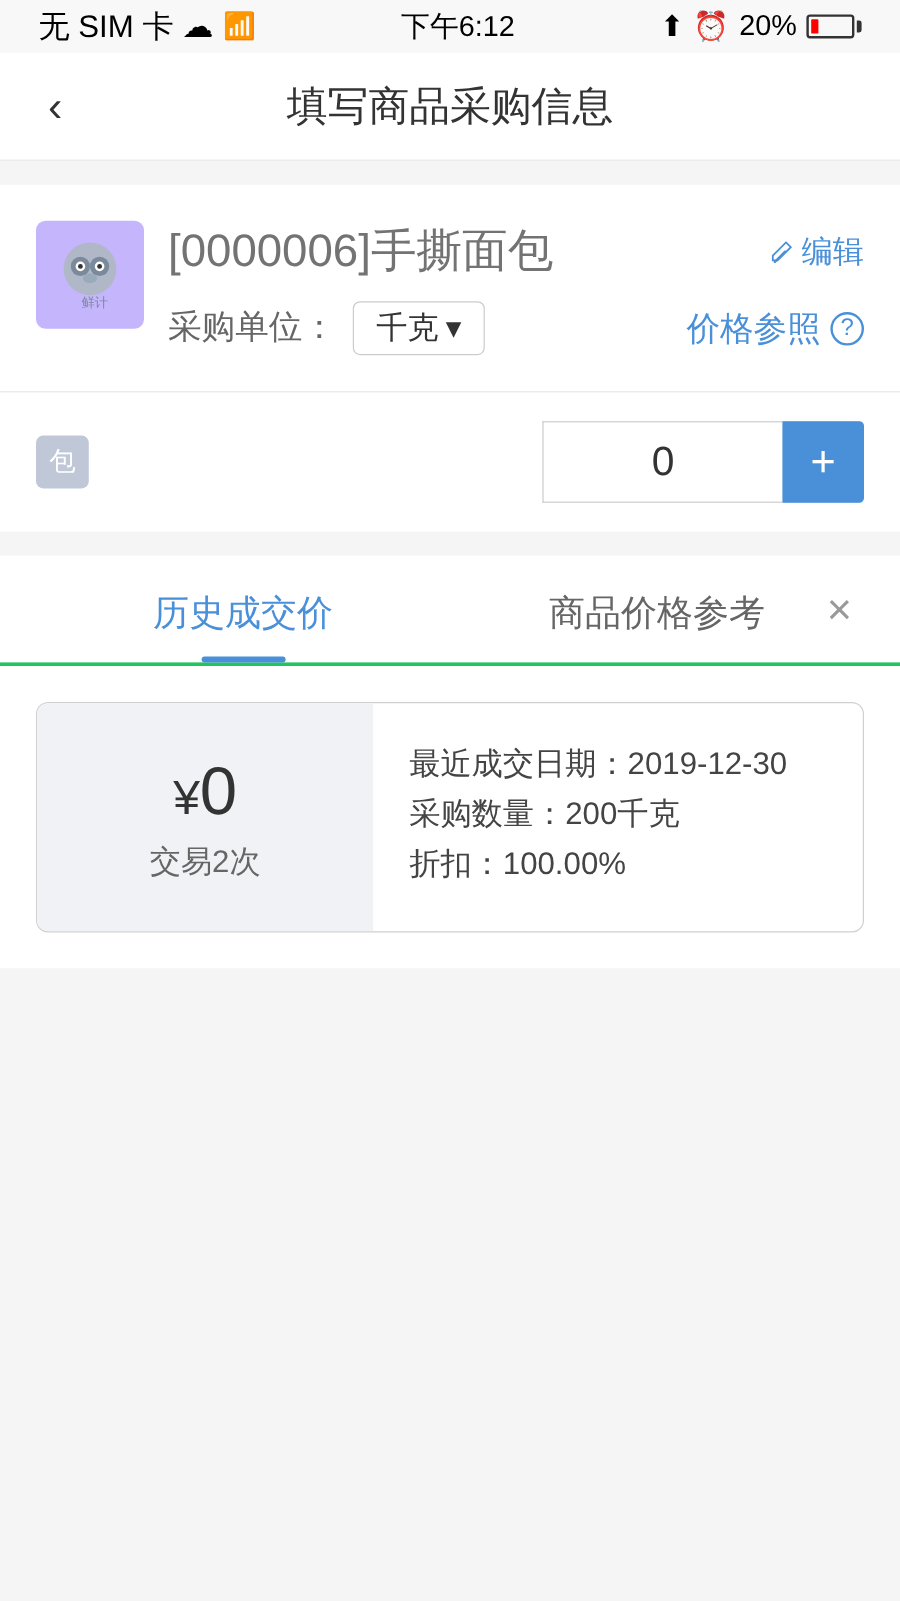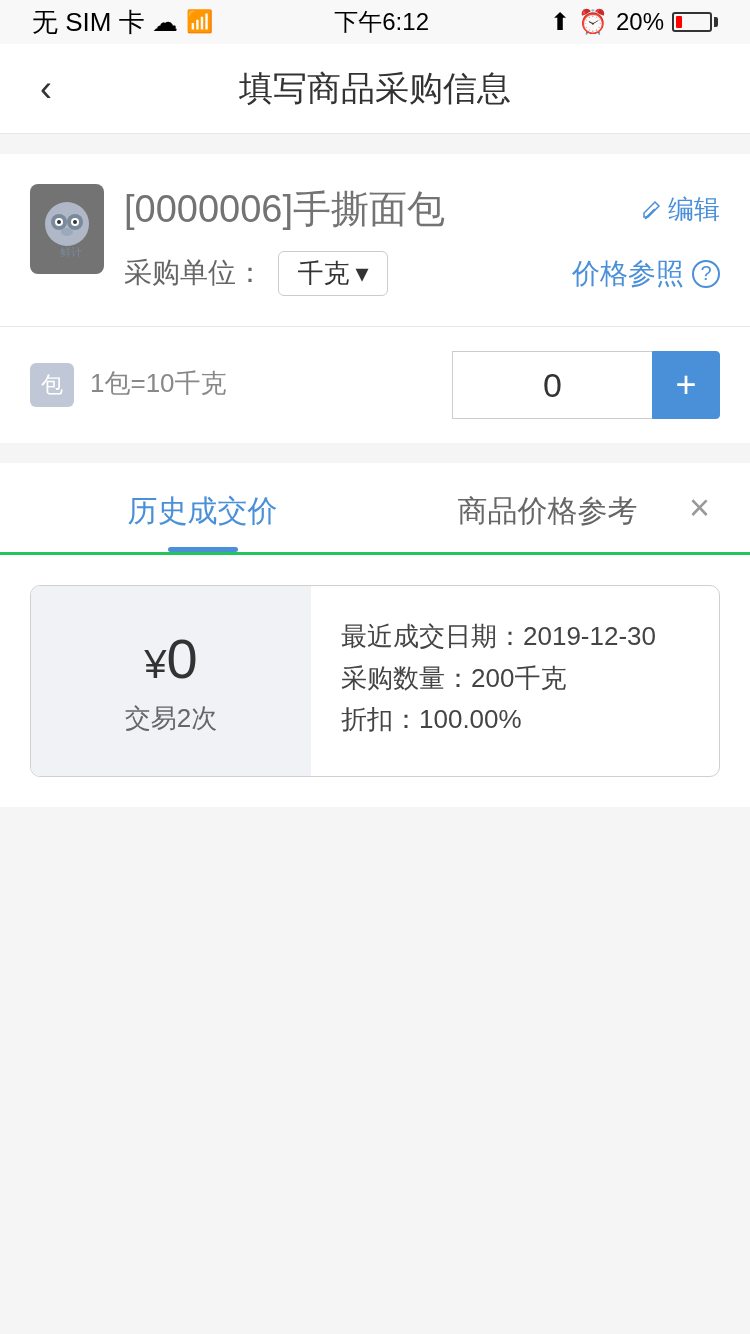--- a/index.html
+++ b/index.html
@@ -100,23 +100,23 @@
       margin-top: 20px;
       padding: 30px;
       width: 750px;
     }
     .product-header {
       display: flex;
       align-items: flex-start;
       gap: 20px;
     }
     .product-thumbnail {
-      width: 74px;
+      width: 90px;
       height: 90px;
-      background: #737373;
+      background: #c4b5fd;
       border-radius: 8px;
       display: flex;
       align-items: center;
       justify-content: center;
       flex-shrink: 0;
       overflow: hidden;
     }
     .product-info {
       flex: 1;
     }
@@ -402,21 +402,20 @@
           <span style="width:28px;height:28px;border:2px solid #4a90d9;border-radius:50%;display:inline-flex;align-items:center;justify-content:center;font-size:20px;color:#4a90d9;">?</span>
         </div>
       </div>
     </div>
   </div>
 </div>
 
 <div class="quantity-row">
   <div class="unit-info">
     <span class="unit-icon-box">包</span>
-    <span class="unit-text">1包=10千克</span>
   </div>
   <div class="quantity-control">
     <input class="quantity-input" type="text" value="0" style="">
     <button class="quantity-plus">+</button>
   </div>
 </div>
 
 <div class="tabs-section">
   <div class="tabs-header">
     <div class="tab-item active">

